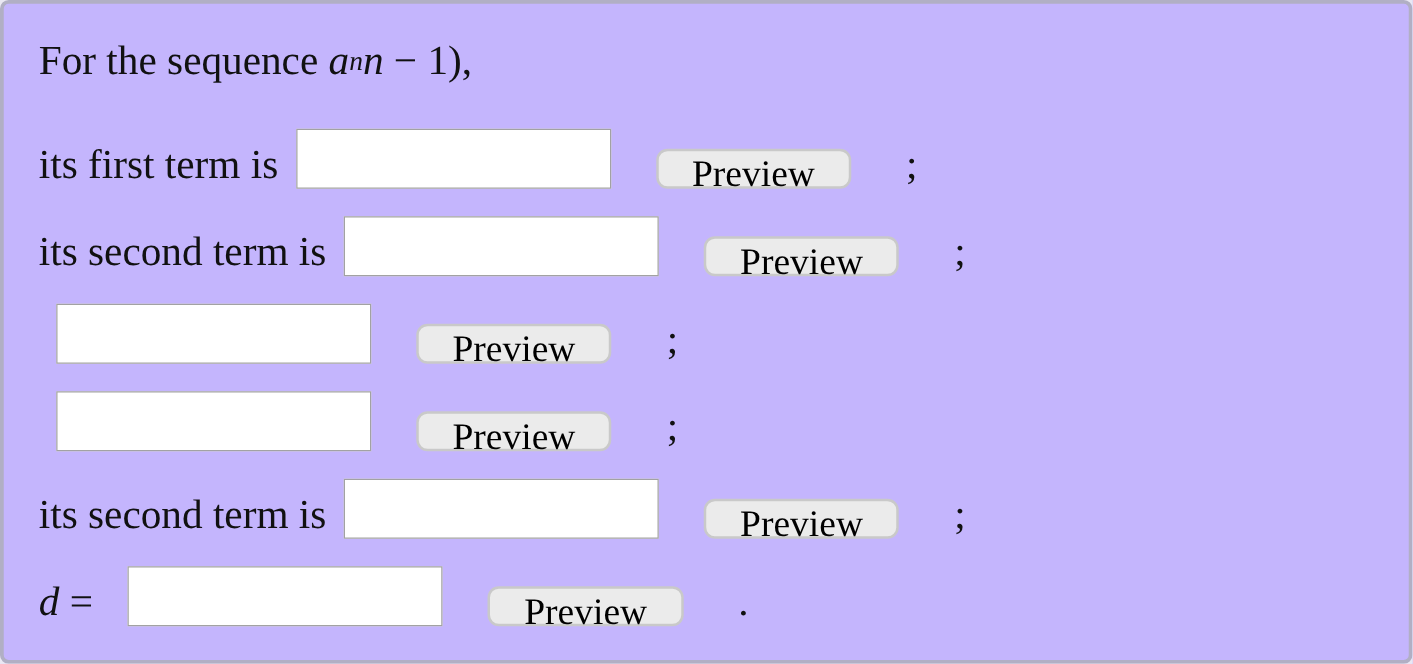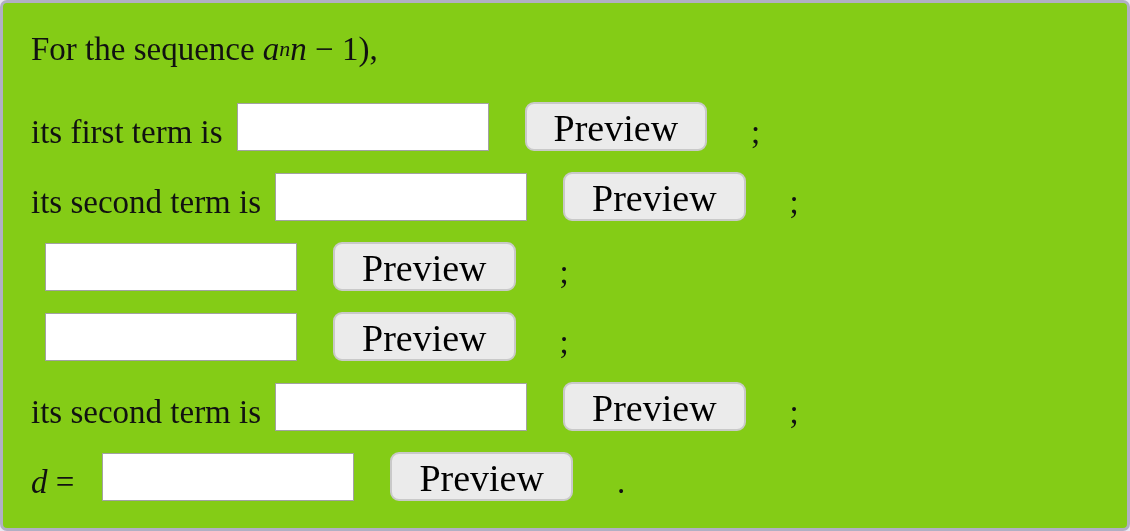--- a/index.html
+++ b/index.html
@@ -11,21 +11,21 @@
     width: 1130px;
     height: 531px;
     overflow: hidden;
     font-family: "Liberation Serif", "DejaVu Serif", serif;
     color: #111111;
   }
   .panel {
     box-sizing: border-box;
     width: 1130px;
     height: 531px;
-    background: #84cc16;
+    background: #c4b5fd;
     border: 3px solid #b1afc4;
     border-radius: 7px;
     padding: 20px 0 0 28px;
   }
   .formula-row {
     height: 52px;
     margin-bottom: 6px;
     display: flex;
     align-items: center;
     font-size: 33px;
@@ -58,27 +58,27 @@
     font-size: 26px;
     padding: 0 8px;
     outline: none;
   }
   .answer-input.wide-gap {
     margin-left: 28px;
   }
   .preview-btn {
     margin-left: 36px;
     box-sizing: border-box;
-    height: 49px;
+    height: 32px;
     padding: 2px 27px 4px 27px;
     background: #ebebeb;
     border: 2px solid #c9c9c9;
     border-radius: 9px;
     font-family: "Liberation Serif", "DejaVu Serif", serif;
-    font-size: 38px;
+    font-size: 30px;
     color: #000000;
     cursor: pointer;
   }
   .punct {
     margin-left: 44px;
     font-size: 33px;
   }
 </style>
 </head>
 <body>

